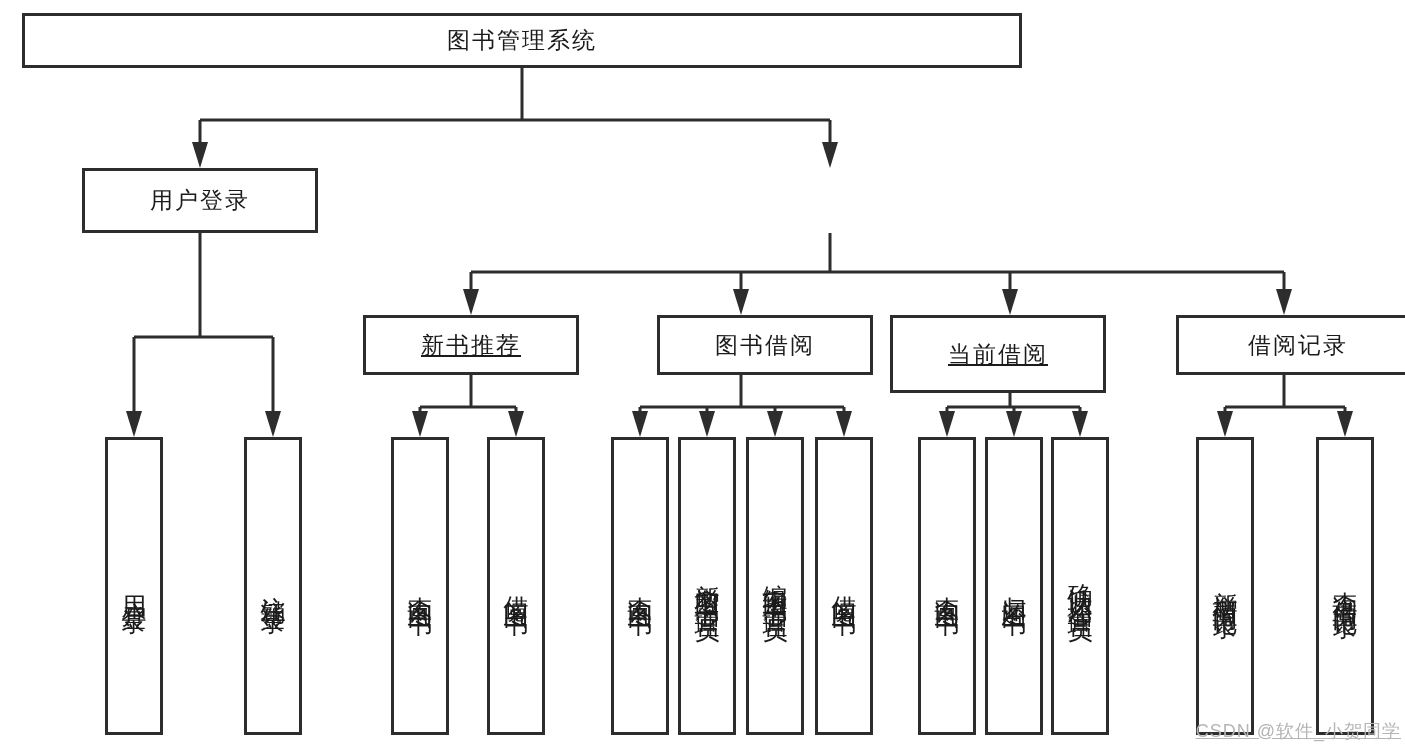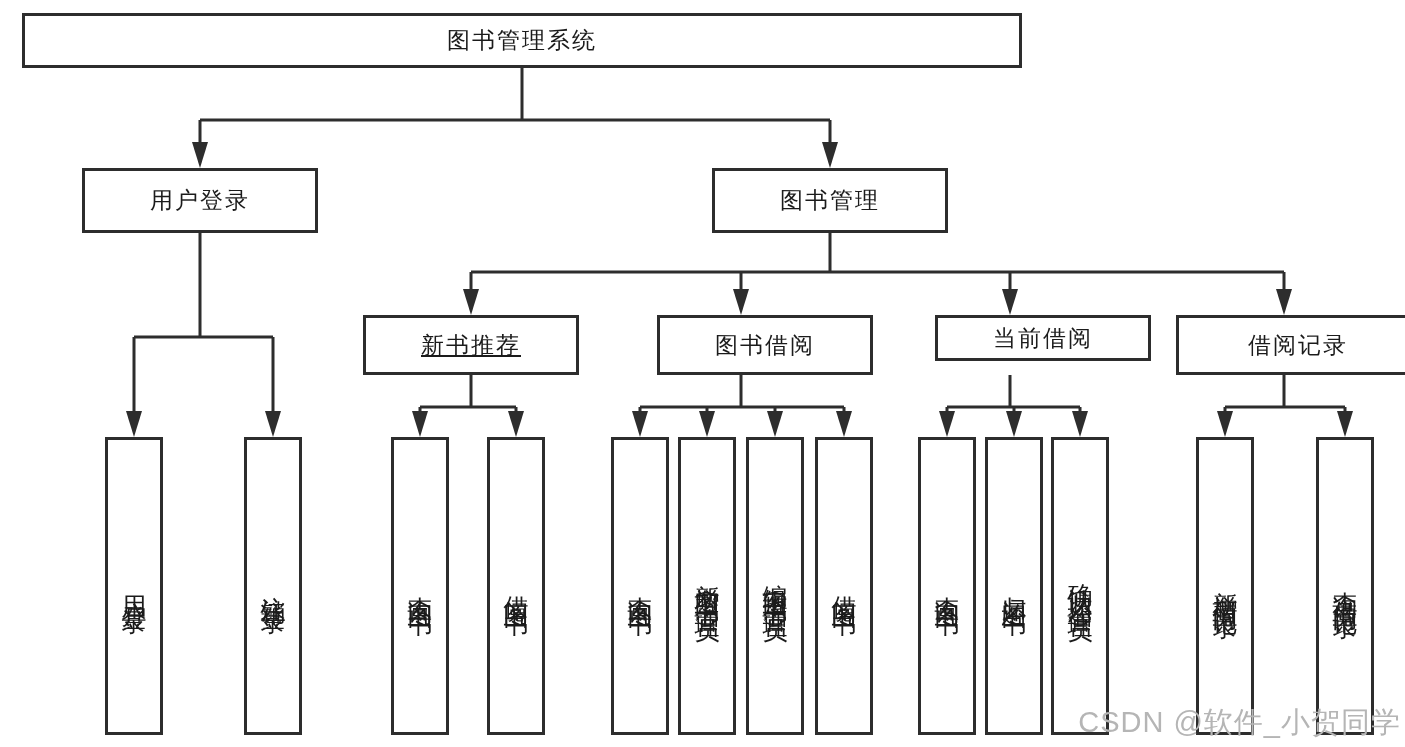--- a/index.html
+++ b/index.html
@@ -47,24 +47,25 @@
     writing-mode: vertical-rl;
     text-orientation: mixed;
     font-size: 25px;
     letter-spacing: 5px;
     line-height: 1;
   }
   .watermark {
     position: absolute;
     right: 4px;
     bottom: 4px;
-    font-size: 29px;
+    font-size: 18px;
     letter-spacing: 1px;
     color: var(--wm);
     white-space: nowrap;
+    text-decoration: underline;
   }
 </style>
 </head>
 <body>
 
 <div class="canvas">
 
   <svg class="connectors" viewBox="0 0 1405 747" xmlns="http://www.w3.org/2000/svg" aria-hidden="true">
 
     <path d="M522,68 V120 M200,120 H830 M200,120 V146 M830,120 V146"></path>
@@ -97,25 +98,24 @@
     <polygon points="1072,411 1088,411 1080,437"></polygon>
 
     <path d="M1284,375 V407 M1225,407 H1345 M1225,407 V414 M1345,407 V414"></path>
     <polygon points="1217,411 1233,411 1225,437"></polygon>
     <polygon points="1337,411 1353,411 1345,437"></polygon>
   </svg>
 
   <div class="node h-node" style="left:22px; top:13px; width:1000px; height:55px;">图书管理系统</div>
 
   <div class="node h-node" style="left:82px; top:168px; width:236px; height:65px;">用户登录</div>
-  <div class="node h-node" style="left:712px; top:168px; width:236px; height:65px;">图书管理</div>
 
   <div class="node h-node" style="left:363px; top:315px; width:216px; height:60px;text-decoration:underline;">新书推荐</div>
   <div class="node h-node" style="left:633px; top:315px; width:216px; height:60px;margin-left:24px;">图书借阅</div>
-  <div class="node h-node" style="left:935px; top:315px; width:216px; height:46px;">当前借阅</div>
+  <div class="node h-node" style="left:890px; top:315px; width:216px; height:78px;text-decoration:underline;">当前借阅</div>
   <div class="node h-node" style="left:1176px; top:315px; width:244px; height:60px;">借阅记录</div>
 
   <div class="node v-node" style="left:105px; top:437px; width:58px; height:298px;">用户登录</div>
   <div class="node v-node" style="left:244px; top:437px; width:58px; height:298px;">注销登录</div>
   <div class="node v-node" style="left:391px; top:437px; width:58px; height:298px;">查询图书</div>
   <div class="node v-node" style="left:487px; top:437px; width:58px; height:298px;">借阅图书</div>
   <div class="node v-node" style="left:611px; top:437px; width:58px; height:298px;">查询图书</div>
   <div class="node v-node" style="left:678px; top:437px; width:58px; height:298px;">新增图书（管理员）</div>
   <div class="node v-node" style="left:746px; top:437px; width:58px; height:298px;">编辑图书（管理员）</div>
   <div class="node v-node" style="left:815px; top:437px; width:58px; height:298px;">借阅图书</div>

